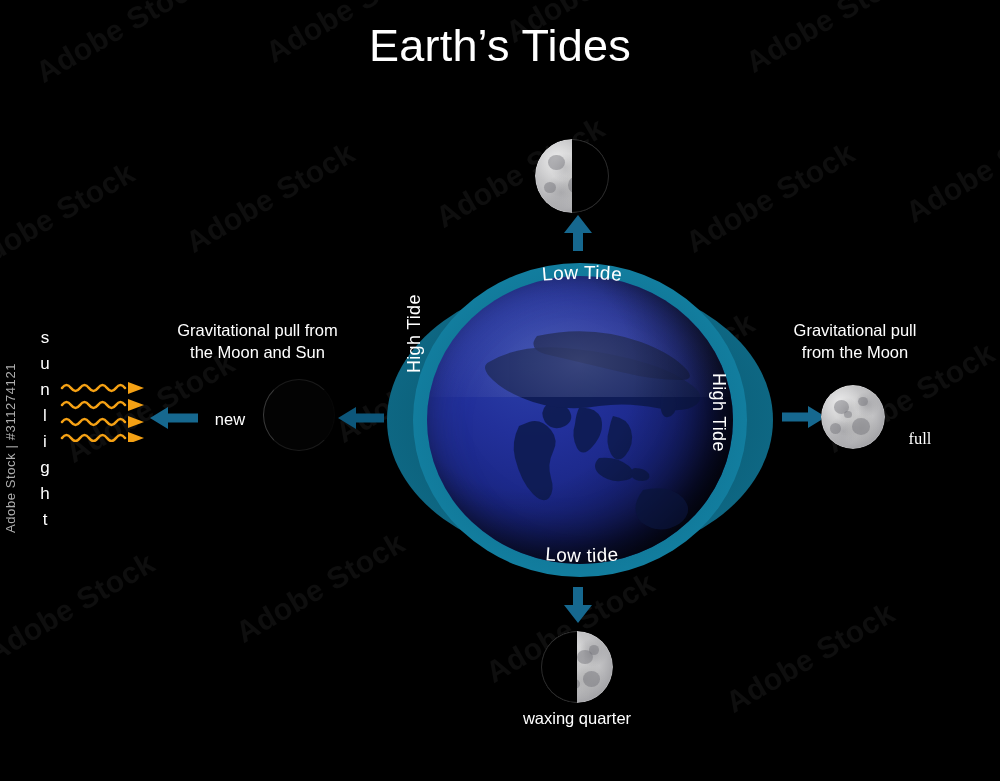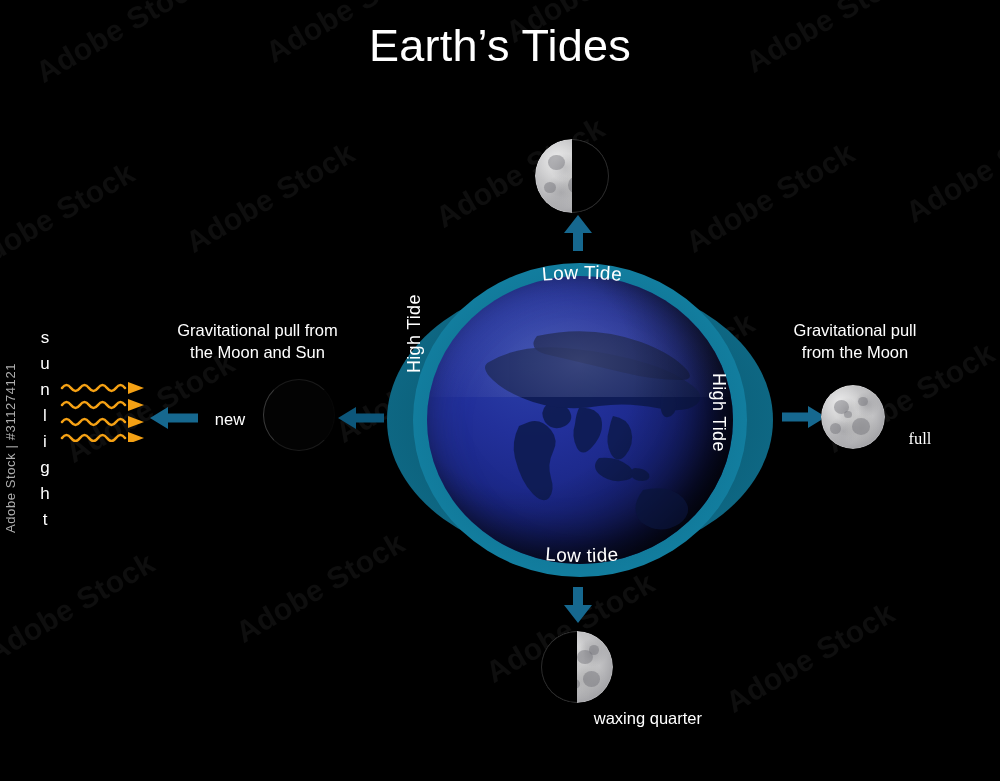--- a/index.html
+++ b/index.html
@@ -413,17 +413,17 @@
     <div class="disc">
       <div class="crater" style="left:50%; top:26%; width:22%; height:20%;"></div>
       <div class="crater" style="left:58%; top:56%; width:24%; height:22%;"></div>
       <div class="crater" style="left:38%; top:66%; width:16%; height:15%;"></div>
       <div class="crater" style="left:66%; top:20%; width:14%; height:13%;"></div>
     </div>
     <div class="shadow-left"></div>
     <div class="moon-outline"></div>
   </div>
 
-  <div class="lbl" style="left:452px; top:708px; width:250px;text-align:right;">waxing quarter</div>
+  <div class="lbl" style="left:452px; top:708px; width:250px;">waxing quarter</div>
 
   <div id="side-caption">Adobe Stock | #311274121</div>
 
 </div>
 
 </body></html>

